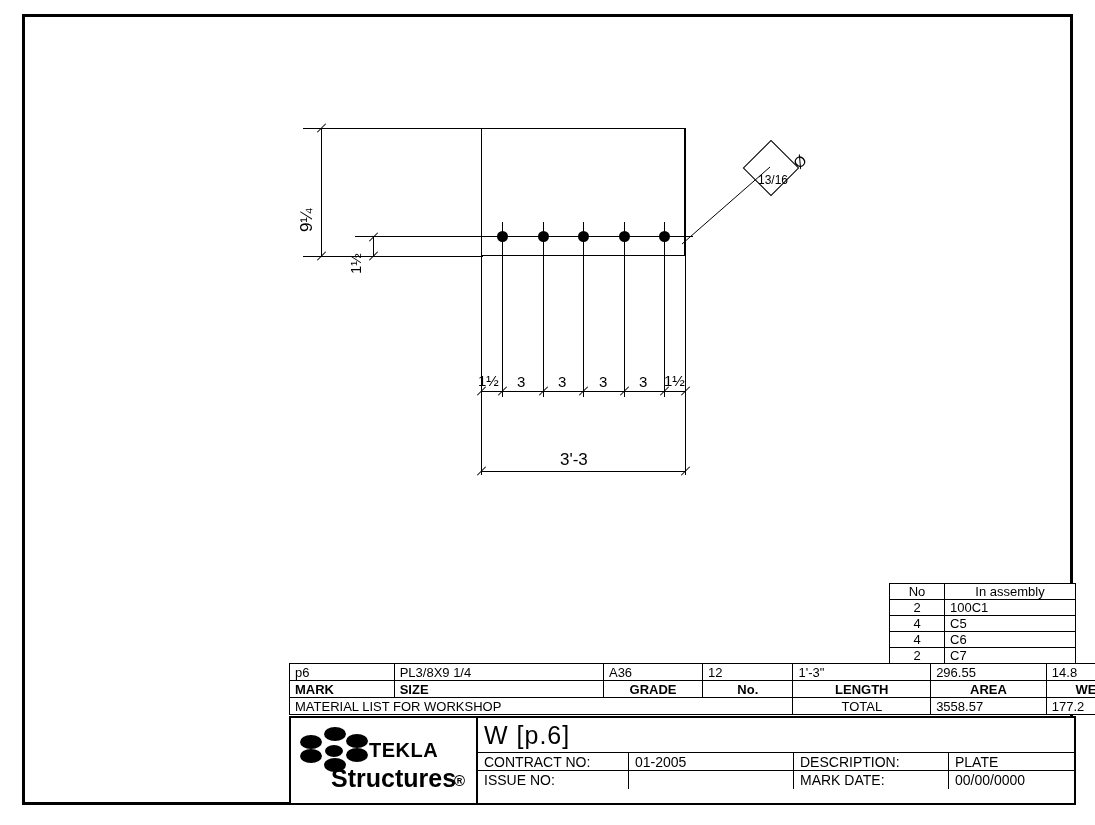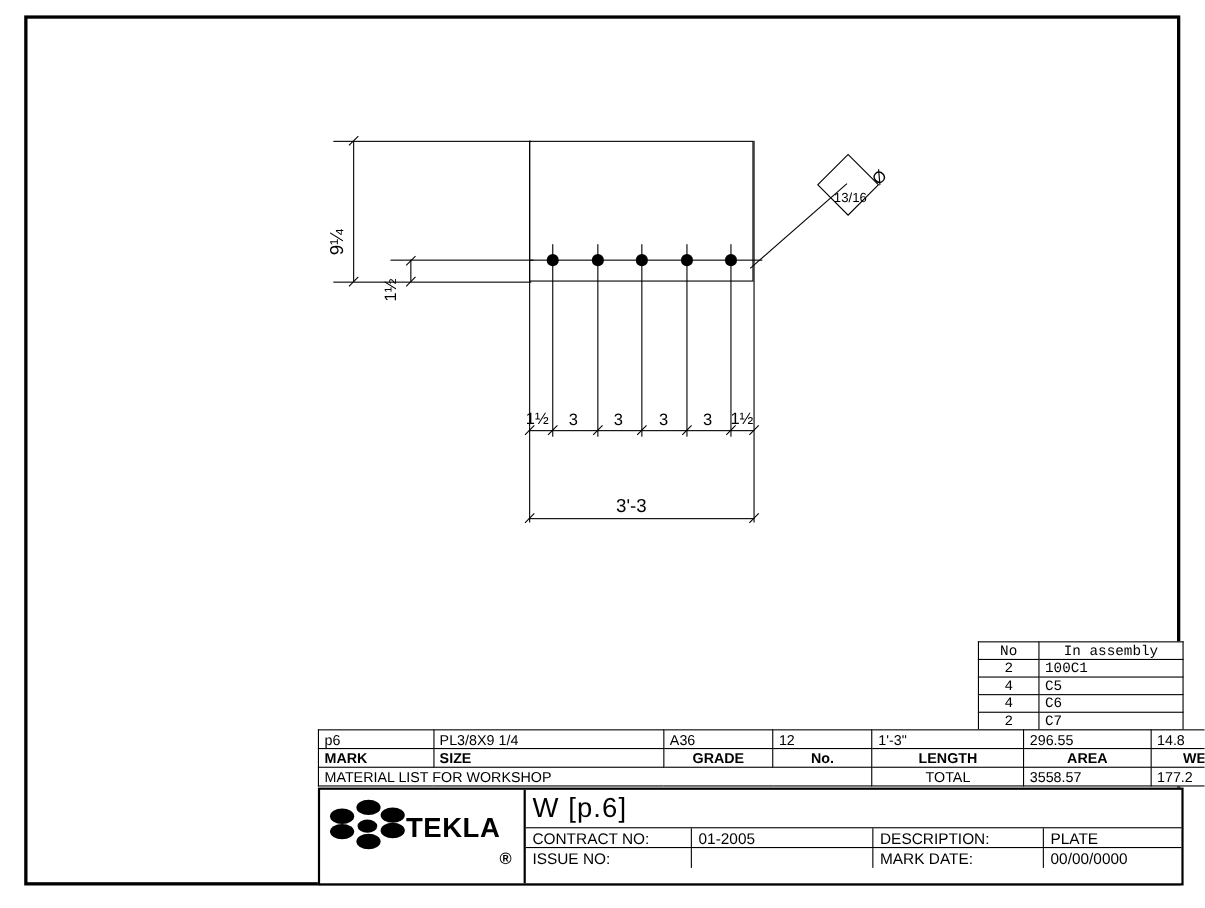--- a/index.html
+++ b/index.html
@@ -112,21 +112,21 @@
   table.grid td {
     border: 1px solid #000;
     padding: 0 5px;
     height: 16px;
     font-size: 13px;
     color: #000;
     white-space: nowrap;
     box-sizing: border-box;
   }
   
-  #assembly-table { left: 886px; top: 580px; width: 187px; font-family: Liberation Mono, monospace; }
+  #assembly-table { left: 886px; top: 580px; width: 187px; }
   #assembly-table td { height: 16px; font-size: 13px; }
   #assembly-table td.c { text-align: center; }
   #assembly-table td.num { width: 55px; text-align: center; }
 
   
   #material-table { left: 286px; top: 660px; width: 868px; }
   #material-table td { height: 17px; }
   #material-table td.hdr { font-weight: bold; }
   #material-table .c { text-align: center; }
 
@@ -146,21 +146,21 @@
     width: 187px;
     border-right: 2px solid #000;
     box-sizing: border-box;
     position: relative;
   }
   #logo-wrap { position: absolute; left: 0; top: 4px; width: 187px; height: 80px; }
   #logo-tekla {
     position: absolute;
     left: 78px; top: 17px;
     font-family: "Liberation Sans", sans-serif;
-    font-size: 25px;
+    font-size: 20px;
     font-weight: bold;
     letter-spacing: 0.5px;
   }
   #logo-structures {
     position: absolute;
     left: 40px; top: 42px;
     font-family: "Liberation Sans", sans-serif;
     font-size: 25px;
     font-weight: bold;
   }
@@ -334,20 +334,21 @@
               <ellipse cx="20" cy="20" rx="11" ry="7"></ellipse>
               <ellipse cx="44" cy="12" rx="11" ry="7"></ellipse>
               <ellipse cx="66" cy="19" rx="11" ry="7"></ellipse>
               <ellipse cx="20" cy="34" rx="11" ry="7"></ellipse>
               <ellipse cx="43" cy="29" rx="9" ry="6"></ellipse>
               <ellipse cx="66" cy="33" rx="11" ry="7"></ellipse>
               <ellipse cx="44" cy="43" rx="11" ry="7"></ellipse>
             </g>
           </svg>
           <div id="logo-tekla">TEKLA</div>
+          <div id="logo-structures">Structures</div>
           <div id="logo-reg">®</div>
         </div>
       </div>
 
       <div id="tb-right">
         <div class="tb-row" id="row-dwg">
           <div class="tb-cell val">W   [p.6]</div>
         </div>
         <div class="tb-row small">
           <div class="tb-cell lbl1">CONTRACT NO:</div>

